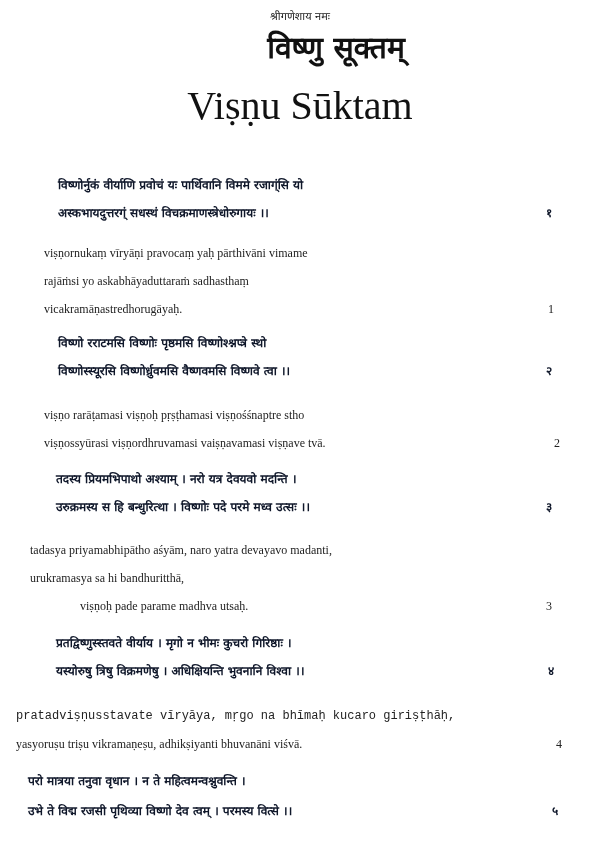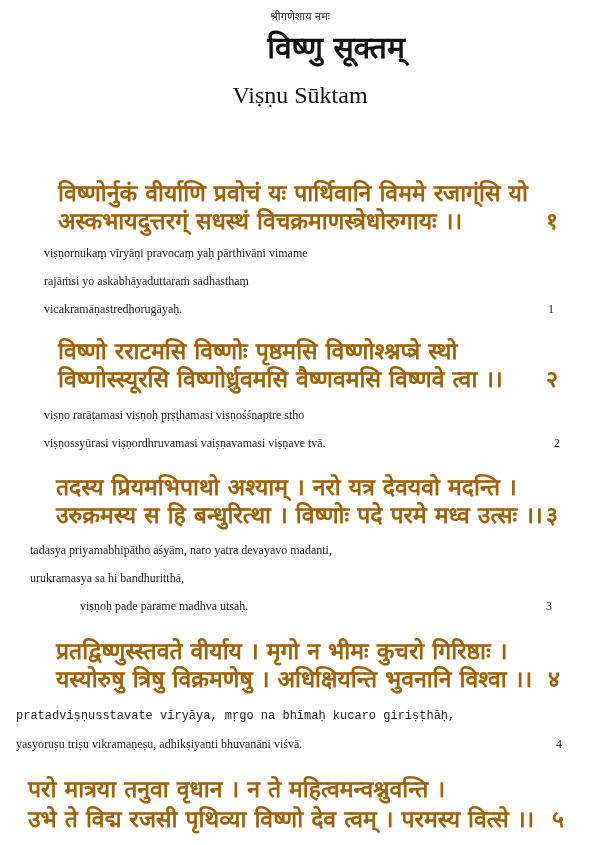--- a/index.html
+++ b/index.html
@@ -1,24 +1,24 @@
 <!DOCTYPE html>
 <html><head>
 <meta charset="utf-8">
 <style>
   html, body { margin: 0; padding: 0; background: #ffffff; }
   body { width: 600px; height: 845px; overflow: hidden; position: relative; color: #111; }
   .page { position: absolute; left: 0; top: 0; width: 536px; height: 845px; }
-  .dev { font-family: "DejaVu Sans", sans-serif; font-weight: bold; font-size: 23px; color: #a16207; white-space: nowrap; }
+  .dev { font-family: "DejaVu Sans", sans-serif; font-weight: bold; font-size: 12px; color: #0f172a; white-space: nowrap; }
   .rom { font-family: "Liberation Serif", serif; font-size: 12px; color: #222; white-space: nowrap; }
   .abs { position: absolute; }
   .center { position: absolute; left: 0; width: 600px; text-align: center; }
   .invocation { font-family: "DejaVu Sans", sans-serif; font-size: 11px; color: #222; }
   .title-dev { font-family: "DejaVu Sans", sans-serif; font-weight: bold; font-size: 30px; color: #111; }
-  .title-rom { font-family: "Liberation Serif", serif; font-size: 24px; color: #111; }
+  .title-rom { font-family: "Liberation Serif", serif; font-size: 40px; color: #111; }
   .num { position: absolute; }
 </style>
 </head>
 <body>
 
 <div class="page">
 
   <div class="center invocation" style="top:8px;">श्रीगणेशाय नमः</div>
   <div class="center title-dev" style="top:26px;padding-left:36px;">विष्णु सूक्तम्</div>
   <div class="center title-rom" style="top:82px;">Viṣṇu Sūktam</div>

